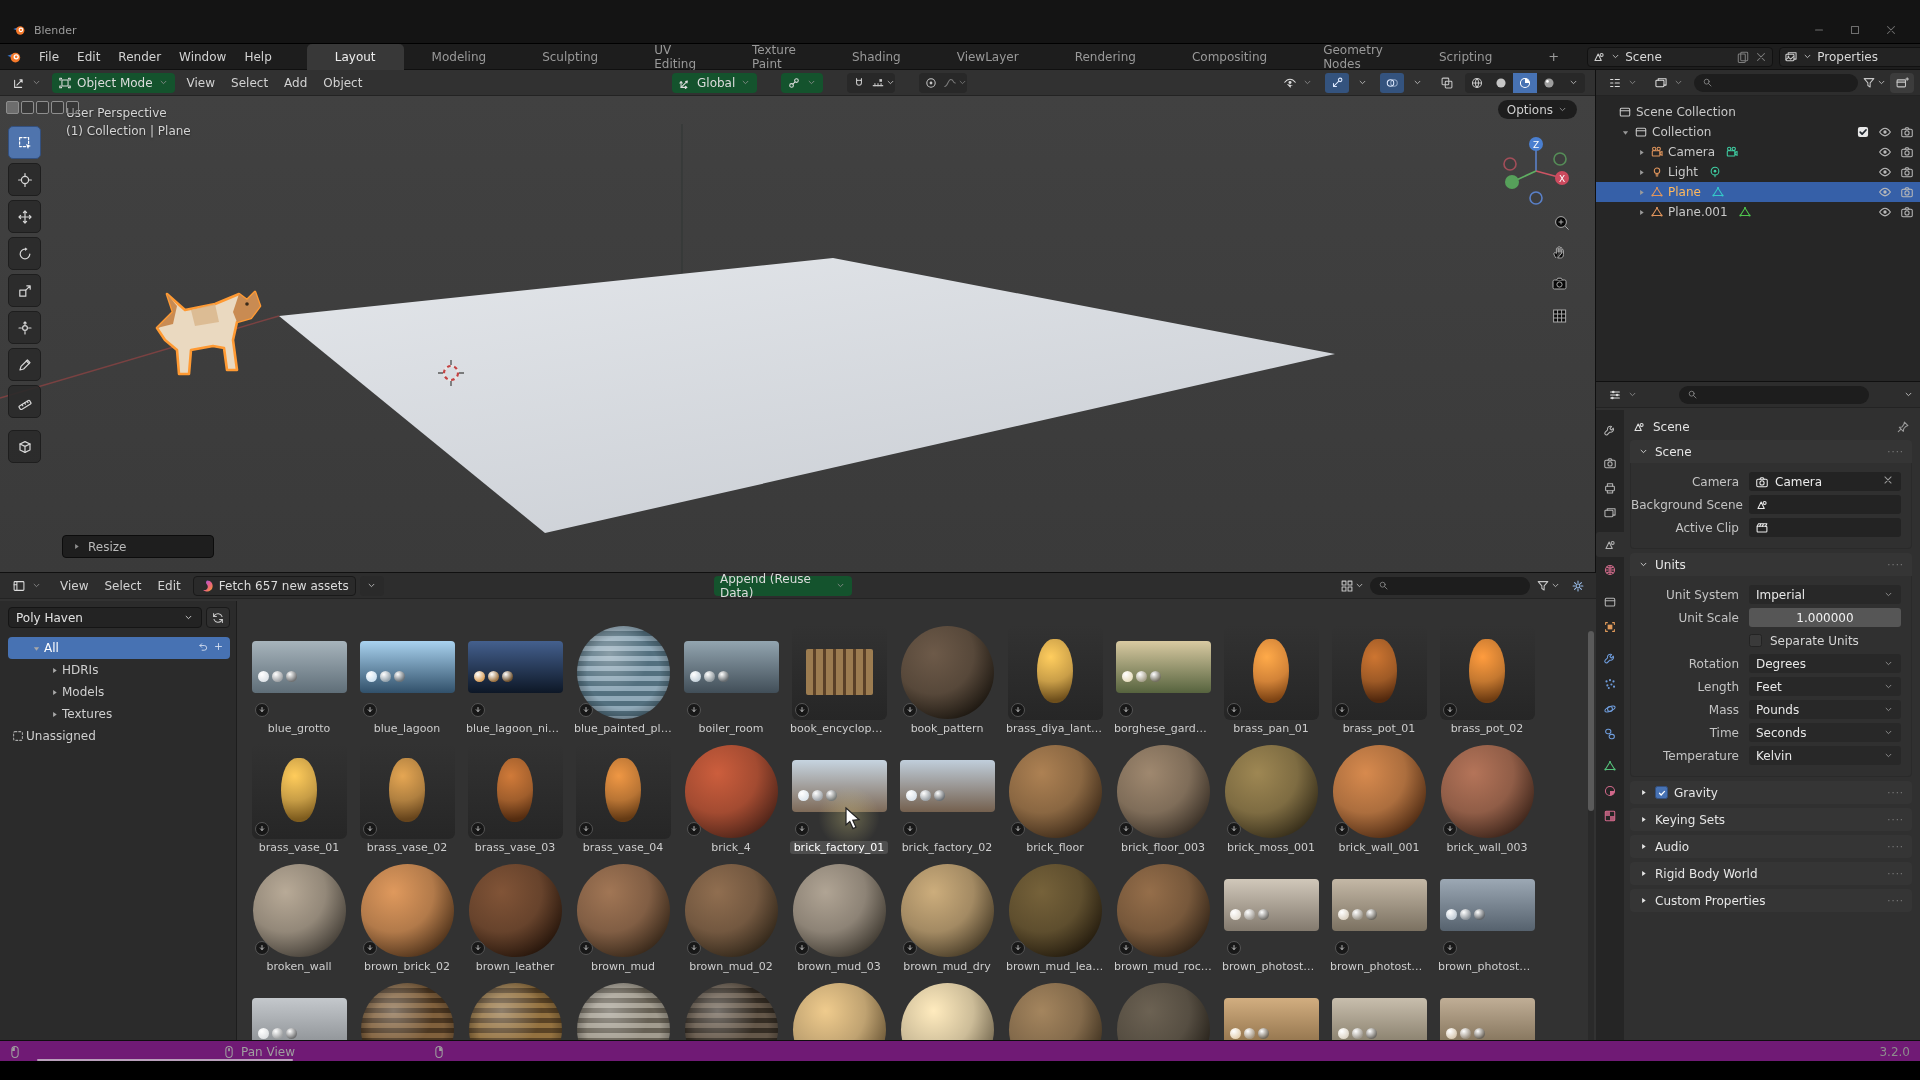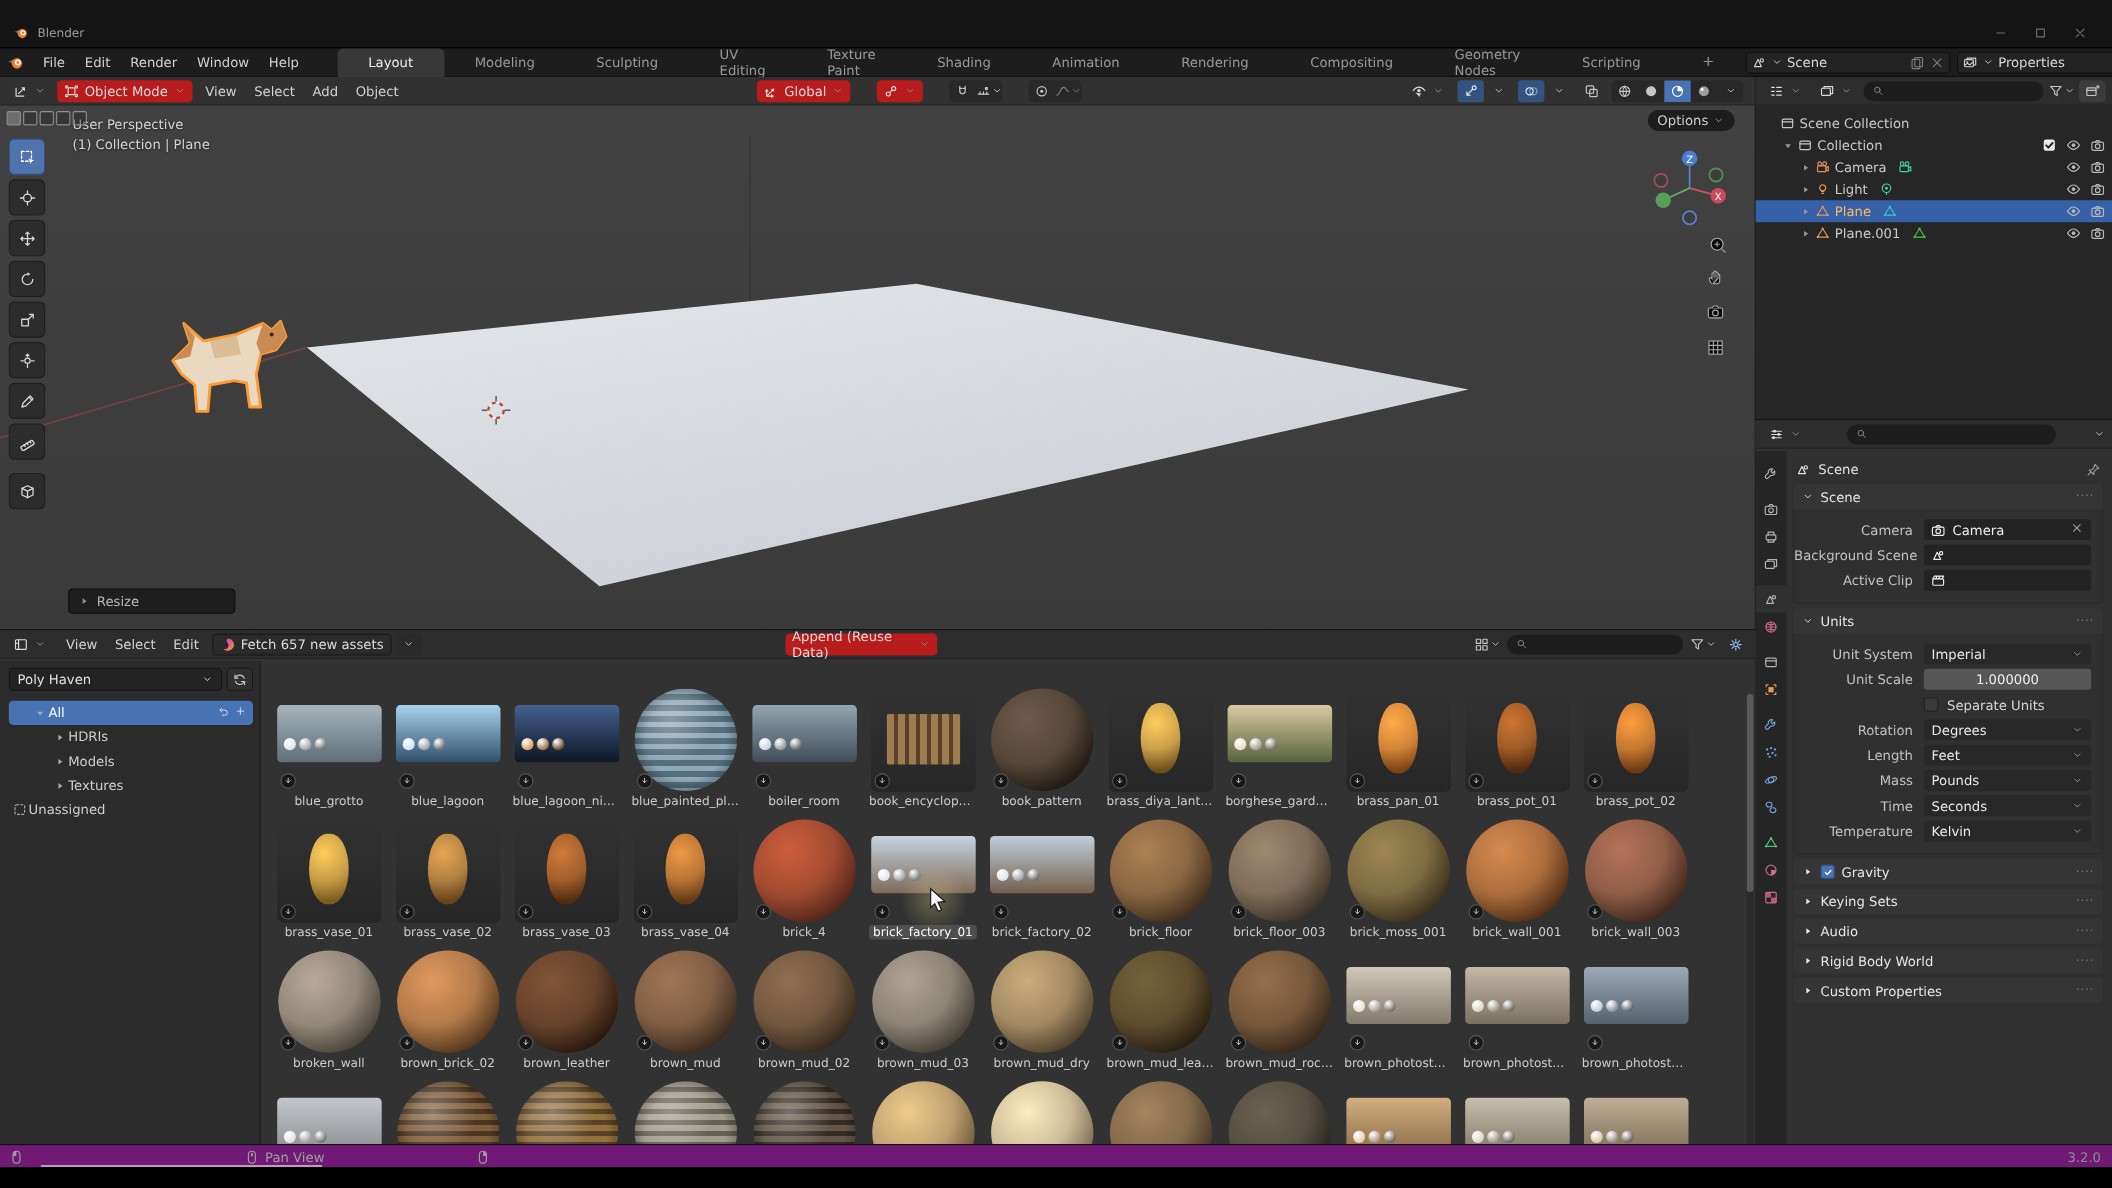--- a/index.html
+++ b/index.html
@@ -27,21 +27,21 @@
   .ws-tab.active{background:#383838;color:#eee}
   .ws-tab.add{color:#9a9a9a;font-size:13px}
   #id-selectors{margin-left:auto;display:flex;gap:6px;padding-right:8px}
   .id-chip{display:flex;align-items:center;background:#232323;border:1px solid #111;border-radius:4px;height:20px;min-width:186px;padding:0 4px;gap:4px}
   .id-chip .txt{flex:1;color:#d8d8d8}
   .id-chip .dim{color:#7d7d7d}
 
   
   #viewport{position:absolute;top:70px;left:0;width:1596px;height:502px;background:#3d3d3d;border-right:1px solid #101010}
   .ed-header{height:26px;background:#313131;border-bottom:1px solid #232323;display:flex;align-items:center;padding:0 6px;gap:4px}
-  .chip{display:flex;align-items:center;gap:5px;background:#b91c1c;border-radius:4px;height:20px;padding:0 6px;color:#dcdcdc}
+  .chip{display:flex;align-items:center;gap:5px;background:#14532d;border-radius:4px;height:20px;padding:0 6px;color:#dcdcdc}
   .chip.plain{background:transparent}
   .chip .cv{color:#8f8f8f}
   .hdr-menu{padding:3px 8px;color:#d2d2d2}
   .icbtn{display:flex;align-items:center;justify-content:center;width:24px;height:20px;border-radius:3px;color:#c6c6c6}
   .icbtn.blue{background:#34537e;color:#dfeaff}
   .seg{display:flex;background:#282828;border-radius:4px;overflow:hidden}
   .seg .icbtn{border-radius:0}
   .seg .icbtn.on{background:#4772b3;color:#fff}
   #vp-canvas{position:absolute;top:26px;left:0;right:0;bottom:0;overflow:hidden;background:linear-gradient(#414141,#3a3a3a)}
   #vp-art{position:absolute;left:0;top:0}
@@ -188,21 +188,21 @@
         <span class="menu-item">Window</span>
         <span class="menu-item">Help</span>
       </nav>
     <nav id="ws-tabs">
         <span class="ws-tab active">Layout</span>
         <span class="ws-tab">Modeling</span>
         <span class="ws-tab">Sculpting</span>
         <span class="ws-tab">UV Editing</span>
         <span class="ws-tab">Texture Paint</span>
         <span class="ws-tab">Shading</span>
-        <span class="ws-tab">Animation</span>
+        <span class="ws-tab">ViewLayer</span>
         <span class="ws-tab">Rendering</span>
         <span class="ws-tab">Compositing</span>
         <span class="ws-tab">Geometry Nodes</span>
         <span class="ws-tab">Scripting</span>
         <span class="ws-tab add">+</span>
       </nav>
     <div id="id-selectors">
       <div class="id-chip">
         <span class="ic">
             <svg viewBox="0 0 16 16">
@@ -287,21 +287,21 @@
             </svg>
           </span>
       </div>
       <nav id="vp-menus" class="row">
           <span class="hdr-menu">View</span>
           <span class="hdr-menu">Select</span>
           <span class="hdr-menu">Add</span>
           <span class="hdr-menu">Object</span>
         </nav>
 
-      <div class="row" style="position:absolute;left:688px;gap:24px">
+      <div class="row" style="position:absolute;left:672px;gap:24px">
         <div class="chip">
           <span class="ic">
               <svg viewBox="0 0 16 16">
                 <path d="M3.5 13V6.5M3.5 13H10"></path>
                 <path d="m3.5 6.5-1.3 1.6M3.5 6.5l1.3 1.6M10 13l-1.6-1.3M10 13l-1.6 1.3M3.5 13l7.2-7.2M10.7 5.8l-2.1.4M10.7 5.8l-.4 2.1"></path>
               </svg>
             </span>
           <span>Global</span>
           <span class="ic sm cv">
               <svg viewBox="0 0 16 16">

